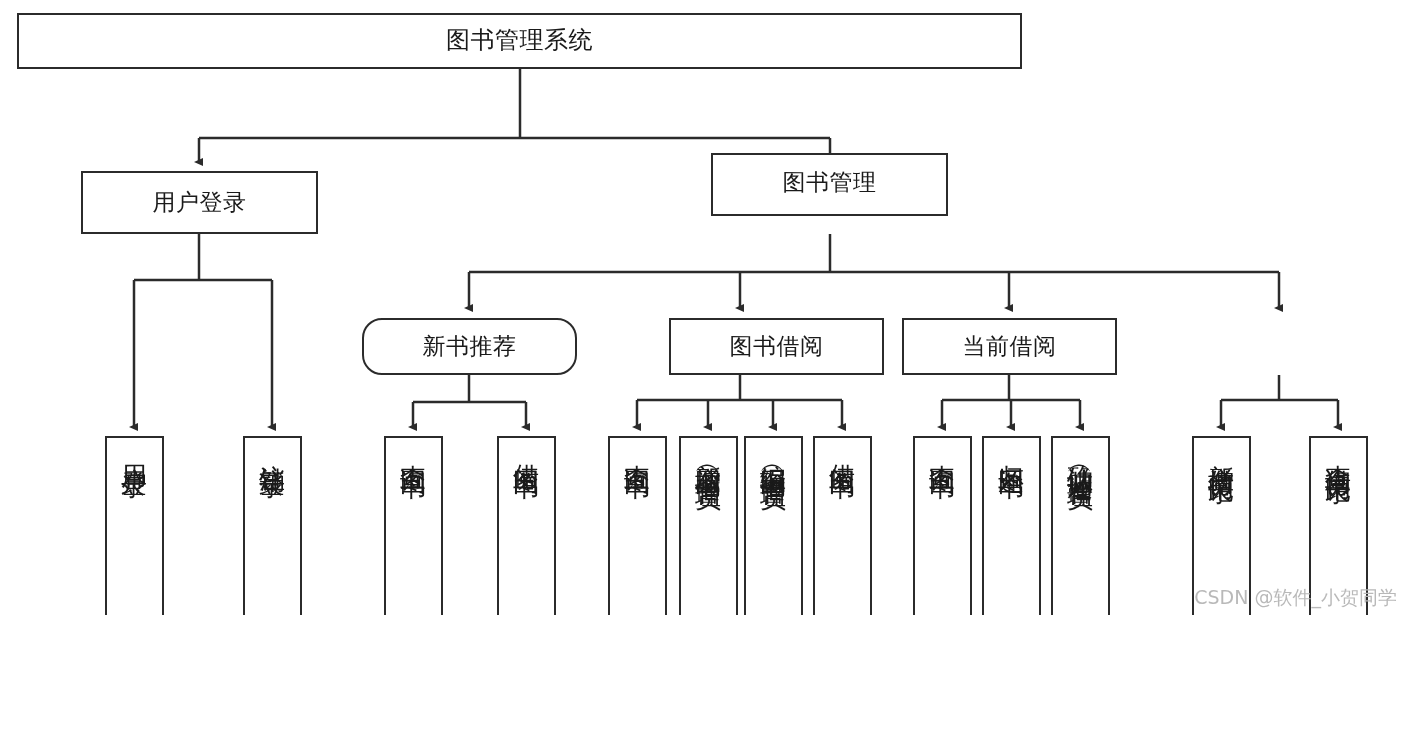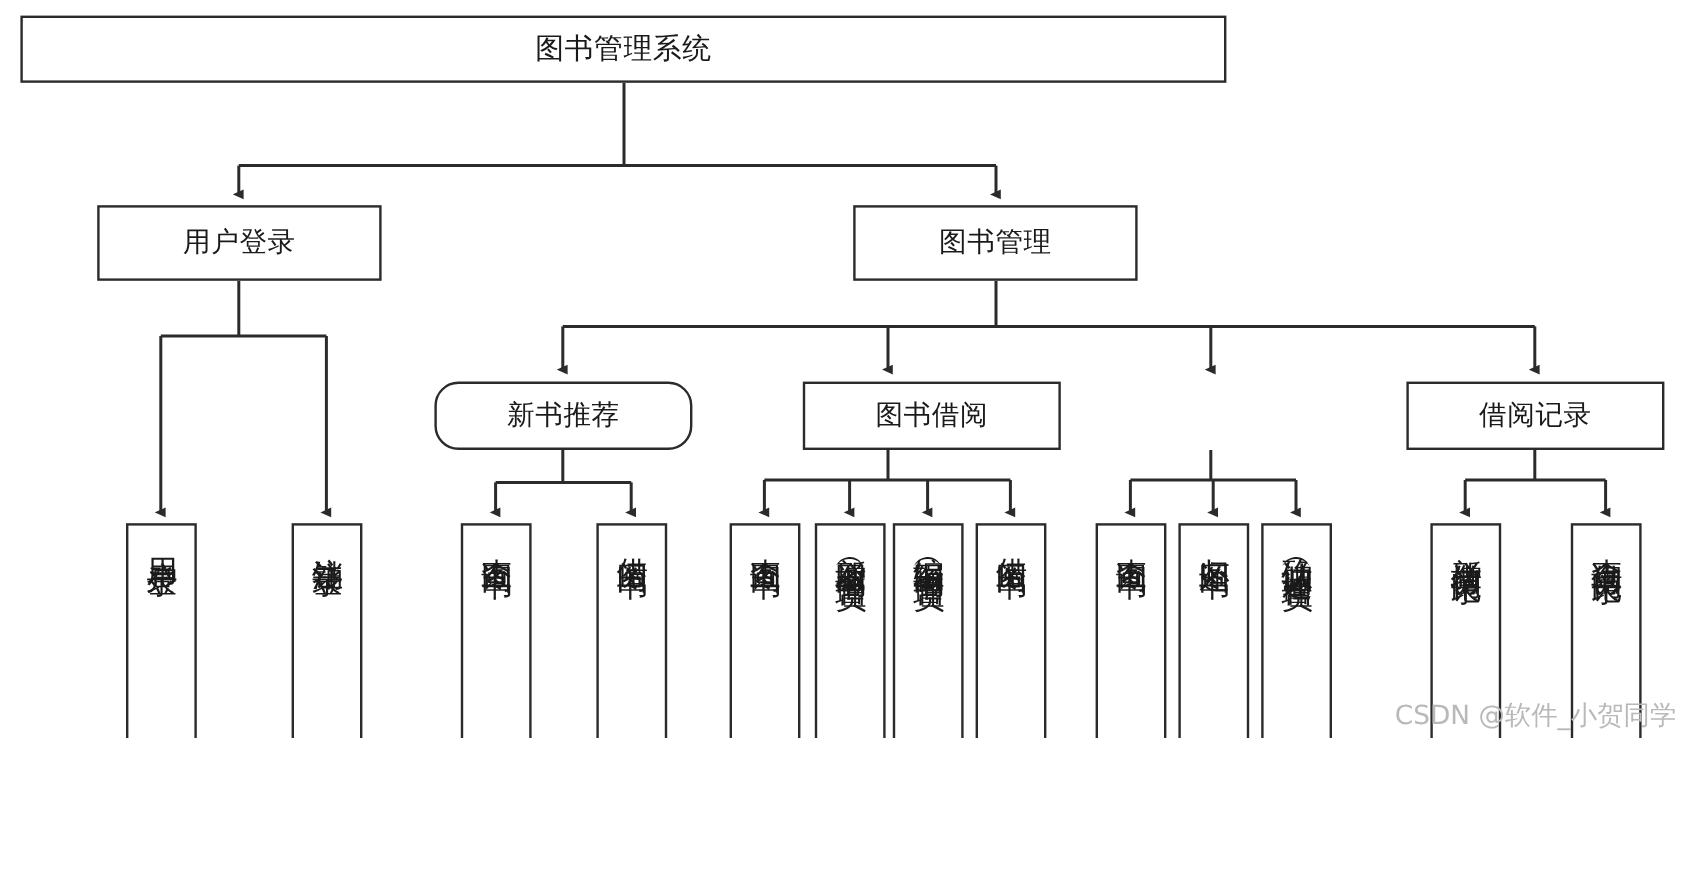--- a/index.html
+++ b/index.html
@@ -60,21 +60,21 @@
     text-orientation: upright;
     font-size: 26px;
     line-height: 1.0;
     letter-spacing: 3px;
     white-space: nowrap;
   }
   .watermark {
     position: absolute;
     right: 8px;
     bottom: 4px;
-    font-size: 22px;
+    font-size: 19px;
     color: #b9b9b9;
     white-space: nowrap;
     user-select: none;
   }
 </style>
 </head>
 <body>
 
 <div id="diagram-root">
 
@@ -128,32 +128,32 @@
     </g>
   </svg>
 
   <div class="node horiz root" style="left:17px; top:13px; width:1005px; height:56px;">
     <span class="label">图书管理系统</span>
   </div>
 
   <div class="node horiz" style="left:81px; top:171px; width:237px; height:63px;">
     <span class="label">用户登录</span>
   </div>
-  <div class="node horiz" style="left:711px; top:171px; width:237px; height:63px;">
+  <div class="node horiz" style="left:711px; top:153px; width:237px; height:63px;font-family:Liberation Mono, monospace;">
     <span class="label">图书管理</span>
   </div>
 
   <div class="node horiz" style="left:362px; top:318px; width:215px; height:57px;border-radius:20px;">
     <span class="label">新书推荐</span>
   </div>
   <div class="node horiz" style="left:669px; top:318px; width:215px; height:57px;">
     <span class="label">图书借阅</span>
   </div>
-  <div class="node horiz" style="left:1172px; top:318px; width:215px; height:57px;">
-    <span class="label">借阅记录</span>
+  <div class="node horiz" style="left:902px; top:318px; width:215px; height:57px;">
+    <span class="label">当前借阅</span>
   </div>
 
   <div class="node vert" style="left:105px; top:436px; width:59px; height:297px;">
     <span class="label">用户登录</span>
   </div>
   <div class="node vert" style="left:243px; top:436px; width:59px; height:297px;">
     <span class="label">注销登录</span>
   </div>
 
   <div class="node vert" style="left:384px; top:436px; width:59px; height:297px;">

